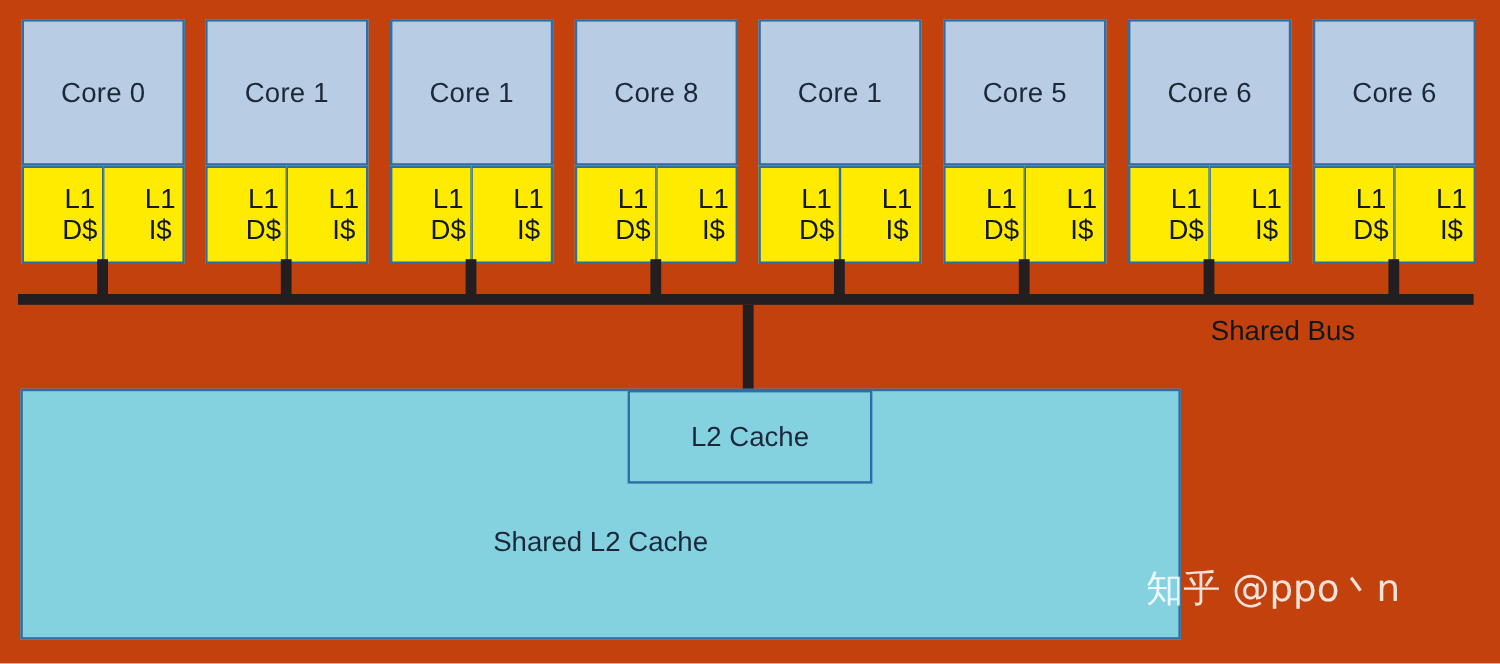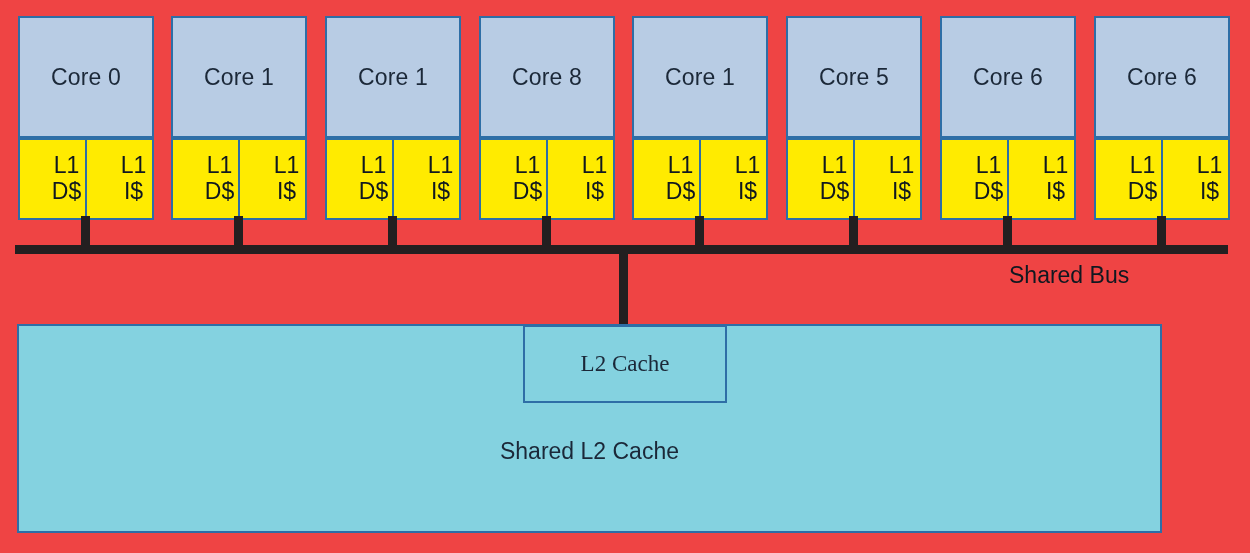--- a/index.html
+++ b/index.html
@@ -7,21 +7,21 @@
     padding: 0;
     background: #ffffff;
   }
   body {
     font-family: "Liberation Sans", sans-serif;
   }
   #diagram {
     position: relative;
     width: 1250px;
     height: 553px;
-    background: #ef4444;
+    background: #c2410c;
     overflow: hidden;
   }
 
   
   .core-col {
     position: absolute;
     width: 136px;
   }
   .core-box {
     position: absolute;
@@ -107,21 +107,20 @@
   .l2-ctrl {
     position: absolute;
     box-sizing: border-box;
     background: #84d2e0;
     border: 2.5px solid #2e6ea6;
     display: flex;
     flex-direction: column;
     align-items: center;
     justify-content: center;
     line-height: 1.25;
-    font-family: Liberation Serif, serif;
   }
   .l2-ctrl-line {
     font-size: 23px;
     color: #1b2838;
   }
 
   
   .watermark {
     position: absolute;
     font-size: 31px;
@@ -271,22 +270,23 @@
     </div>
   </div>
   <div class="stub" style="left:1157px; top:216px; height:31px;"></div>
 
   <div class="bus-line" style="left:15px; top:245px; width:1213px; height:9px;"></div>
 
   <div class="bus-label" style="left:988px; top:262px;">Shared Bus</div>
 
   <div class="stub" style="left:619px; top:254px; height:72px;"></div>
 
-  <div class="l2-cache" style="left:17px; top:324px; width:1145px; height:209px;">
+  <div class="l2-cache" style="left:17px; top:324px; width:967px; height:209px;">
     <div class="l2-cache-label" style="top:112px;">Shared L2 Cache</div>
   </div>
 
   <div class="l2-ctrl" style="left:523px; top:325px; width:204px; height:78px;">
     <span class="l2-ctrl-line">L2 Cache</span>
   </div>
 
+  <div class="watermark" style="left:955px; top:470px;">知乎 @ppo丶n</div>
 
 </div>
 
 </body></html>

